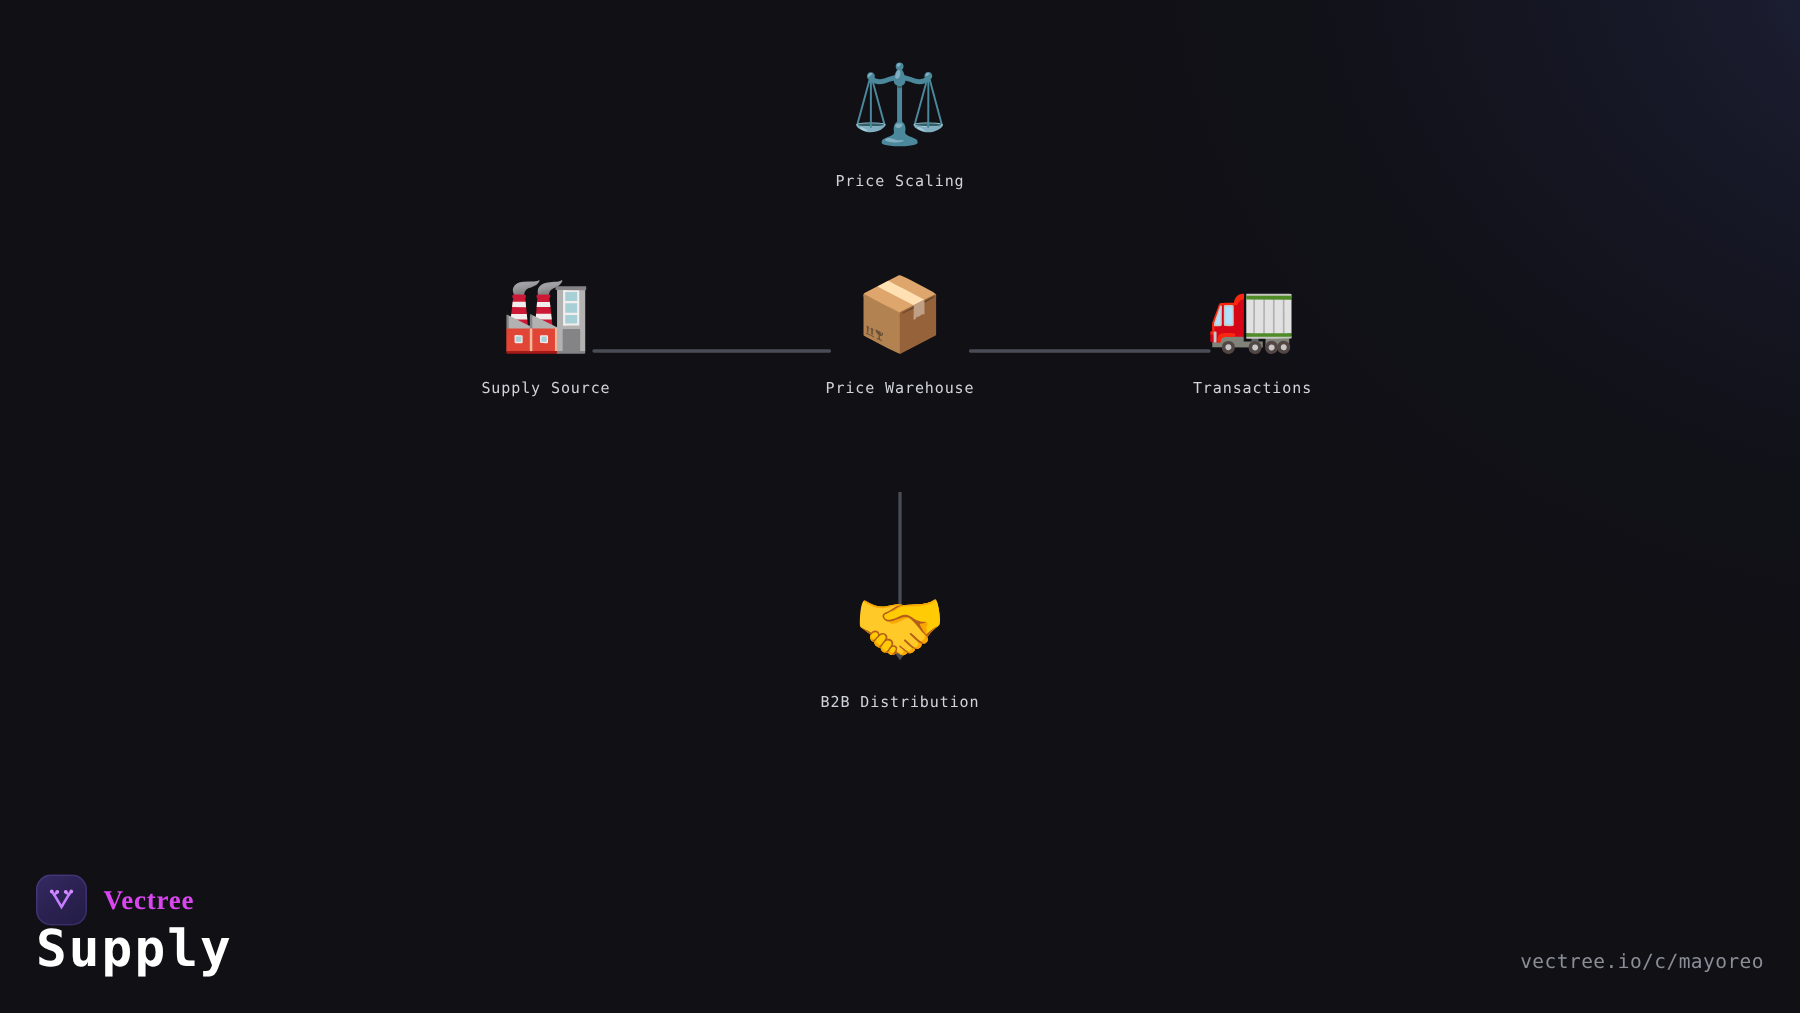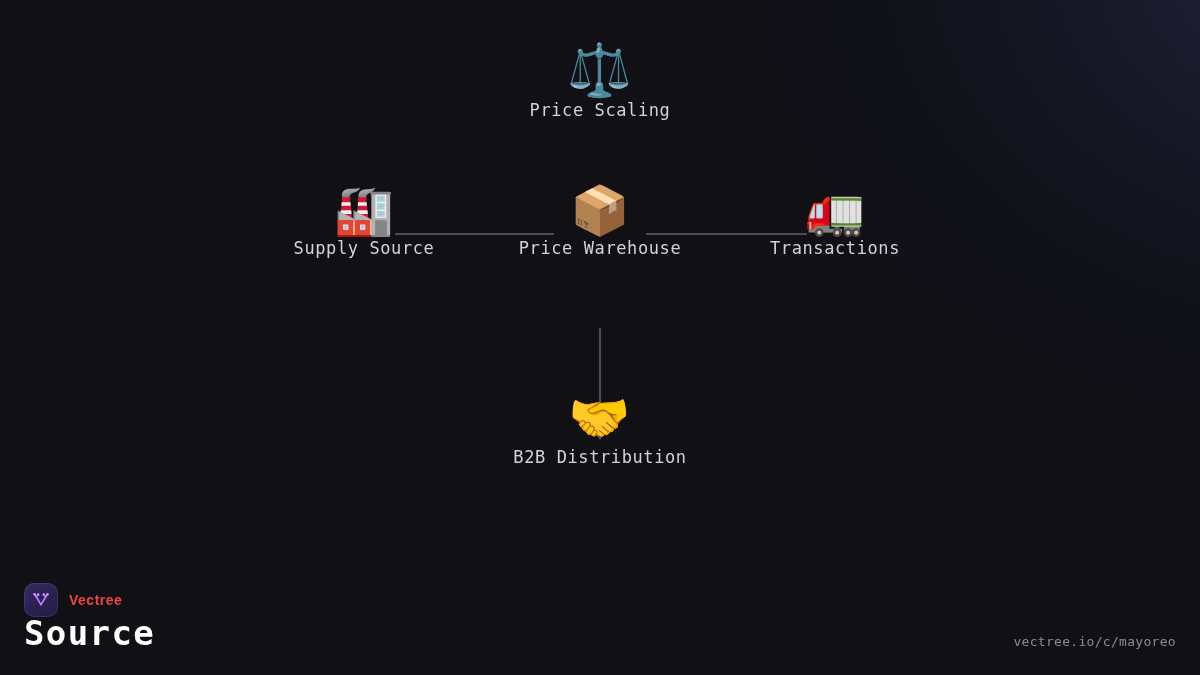--- a/index.html
+++ b/index.html
@@ -55,23 +55,23 @@
   }
 
   .node-icon {
     font-family: "DejaVu Sans", sans-serif;
     line-height: 1;
     text-align: center;
     user-select: none;
   }
 
   .node-label {
-    margin-top: 4px;
-    font-family: "DejaVu Sans Mono", "Liberation Mono", monospace;
-    font-size: 17px;
+    margin-top: 20px;
+    font-family: "DejaVu Sans Mono", "Liberation Mono", monospace;
+    font-size: 10px;
     letter-spacing: 0.6px;
     color: #d2d3da;
     white-space: nowrap;
     text-align: left;
   }
 
   
   .footer {
     position: absolute;
     left: 0;
@@ -95,25 +95,25 @@
     height: 34px;
     border-radius: 10px;
     background: linear-gradient(145deg, #342a62 0%, #2a2150 55%, #231c45 100%);
     display: flex;
     align-items: center;
     justify-content: center;
     box-shadow: 0 0 0 1px rgba(140, 110, 220, 0.22) inset;
   }
 
   .brand-name {
-    font-family: Liberation Sans, sans-serif;
-    font-size: 14px;
+    font-family: Liberation Serif, serif;
+    font-size: 18px;
     font-weight: bold;
     letter-spacing: 0.5px;
-    color: #ef4444;
+    color: #d946ef;
   }
 
   .page-title {
     position: absolute;
     left: 24px;
     bottom: 22px;
     font-family: "DejaVu Sans Mono", "Liberation Mono", monospace;
     font-size: 34px;
     font-weight: bold;
     letter-spacing: 1.4px;
@@ -193,17 +193,17 @@
         </g>
         <circle cx="3.5" cy="4.3" r="1.25" fill="#d58bff"></circle>
         <circle cx="7.2" cy="4.5" r="1.25" fill="#d58bff"></circle>
         <circle cx="16.5" cy="4.3" r="1.25" fill="#d58bff"></circle>
         <circle cx="12.8" cy="4.5" r="1.25" fill="#d58bff"></circle>
       </svg>
     </div>
     <div class="brand-name">Vectree</div>
   </div>
 
-  <div class="page-title">Source</div>
+  <div class="page-title">Supply</div>
 
   <div class="footer-url">vectree.io/c/mayoreo</div>
 
 </div>
 
 </body></html>

